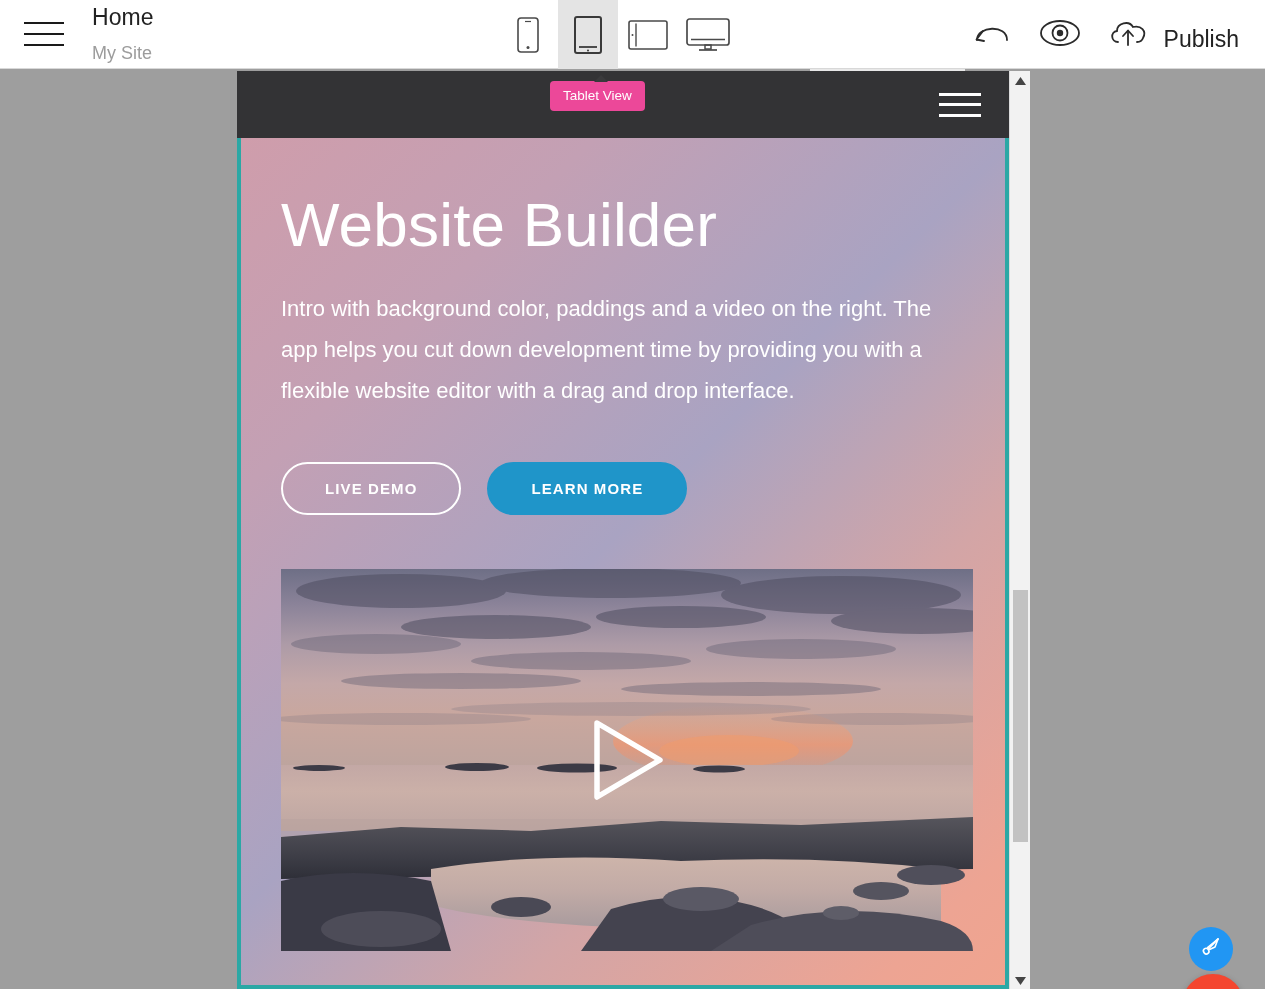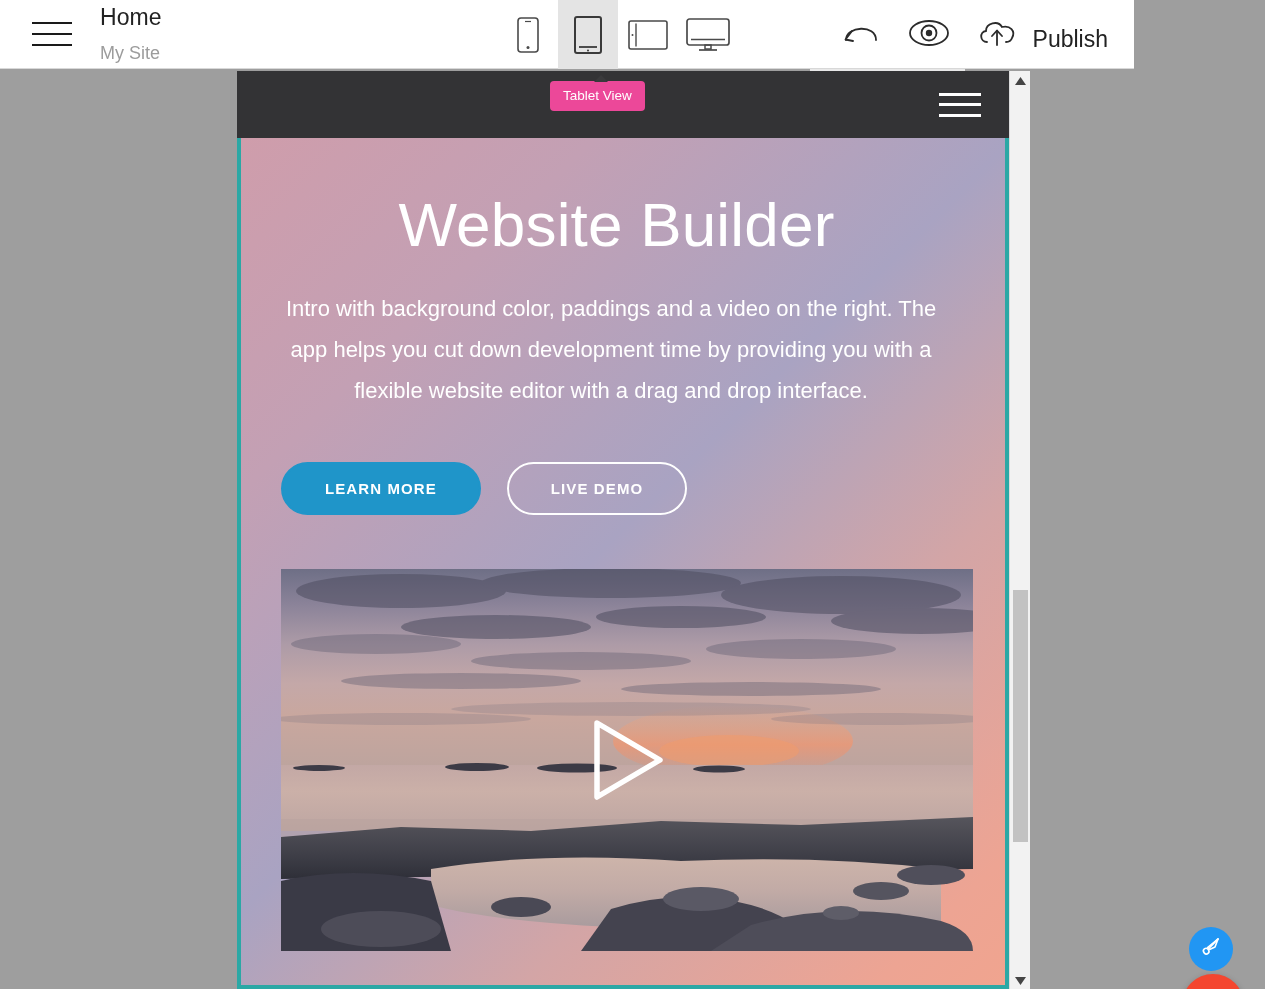--- a/index.html
+++ b/index.html
@@ -6,26 +6,25 @@
   html, body {
     width: 1265px; height: 989px;
     overflow: hidden;
     font-family: "Liberation Sans", sans-serif;
     background: #9e9e9e;
   }
 
   
   .toolbar {
     position: absolute; top: 0; left: 0;
-    width: 1134px; height: 69px;
+    width: 1265px; height: 69px;
     background: #ffffff;
     border-bottom: 1px solid #d8d8d8;
     display: flex; align-items: center;
     z-index: 40;
-    padding-left: 8px;
   }
   .tb-left { display: flex; align-items: center; padding-left: 24px; }
   .hamburger-btn {
     width: 42px; height: 34px;
     display: flex; flex-direction: column; justify-content: center; gap: 9px;
     cursor: pointer;
   }
   .hamburger-btn i { display: block; height: 2px; background: #1a1a1a; width: 40px; }
   .tb-titles { margin-left: 26px; line-height: 1.05; }
   .tb-title { font-size: 23px; color: #222; font-weight: 400; letter-spacing: .1px; }
@@ -123,21 +122,20 @@
     background:
       linear-gradient(135deg,
         #cf9dab 0%,
         #c3a0b4 22%,
         #a9a3c2 48%,
         #d3a5a6 70%,
         #eda493 92%,
         #f0a48f 100%);
     padding: 40px 53px 0 40px;
     overflow: hidden;
-    text-align: center;
   }
   .hero-h1 {
     font-size: 62px; font-weight: 300; color: #ffffff;
     letter-spacing: .2px; line-height: 1.08;
     margin-top: 14px;
   }
   .hero-p {
     margin-top: 30px;
     font-size: 22px; color: #ffffff;
     line-height: 1.86; font-weight: 400;
@@ -323,22 +321,22 @@
     </div>
 
     <div class="hero-wrap">
       <div class="hero">
 
         <h1 class="hero-h1">Website Builder</h1>
 
         <p class="hero-p">Intro with background color, paddings and a video on the right. The app helps you cut down development time by providing you with a flexible website editor with a drag and drop interface.</p>
 
         <div class="hero-btns">
+          <div class="btn btn-outline">LIVE DEMO</div>
           <div class="btn btn-primary">LEARN MORE</div>
-          <div class="btn btn-outline">LIVE DEMO</div>
         </div>
 
         <div class="video-box">
           <svg class="thumb" width="692" height="382" viewBox="0 0 692 382" preserveAspectRatio="none">
             <defs>
               <linearGradient id="sky" x1="0" y1="0" x2="0" y2="1">
                 <stop offset="0%" stop-color="#6e6f86"></stop>
                 <stop offset="18%" stop-color="#8b8399"></stop>
                 <stop offset="38%" stop-color="#ad9ba7"></stop>
                 <stop offset="58%" stop-color="#c4a8a8"></stop>

